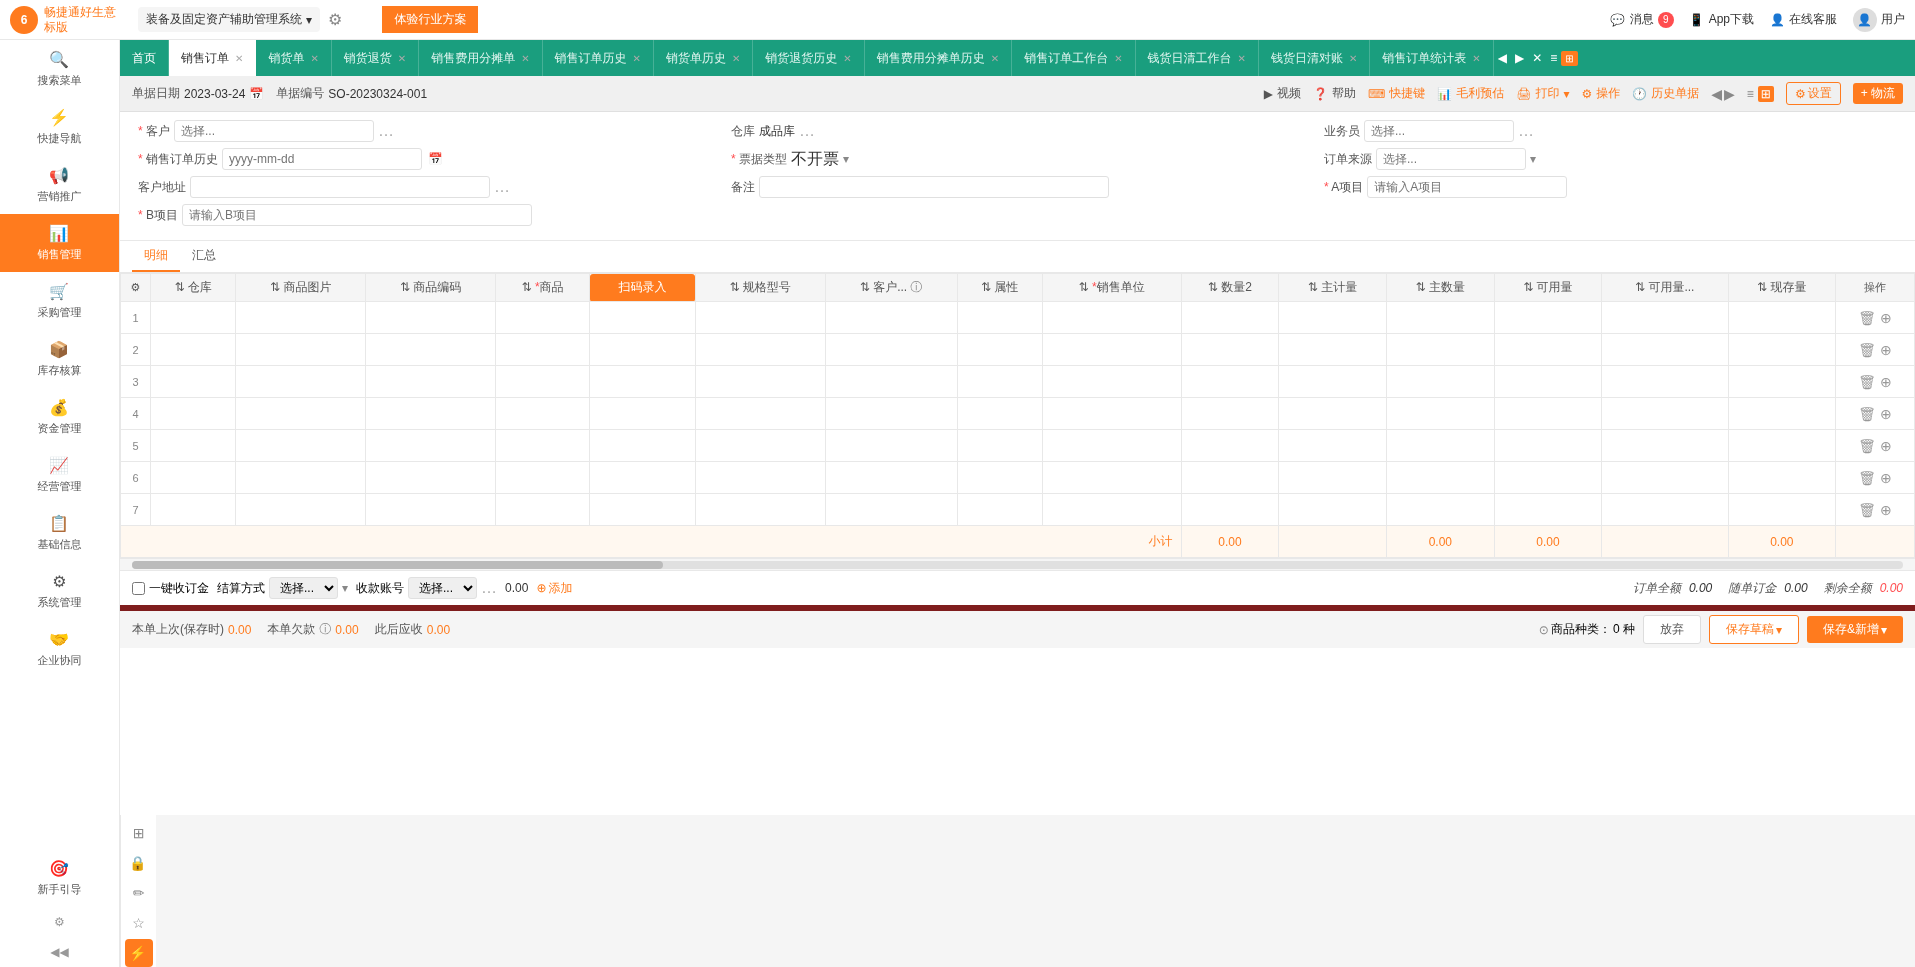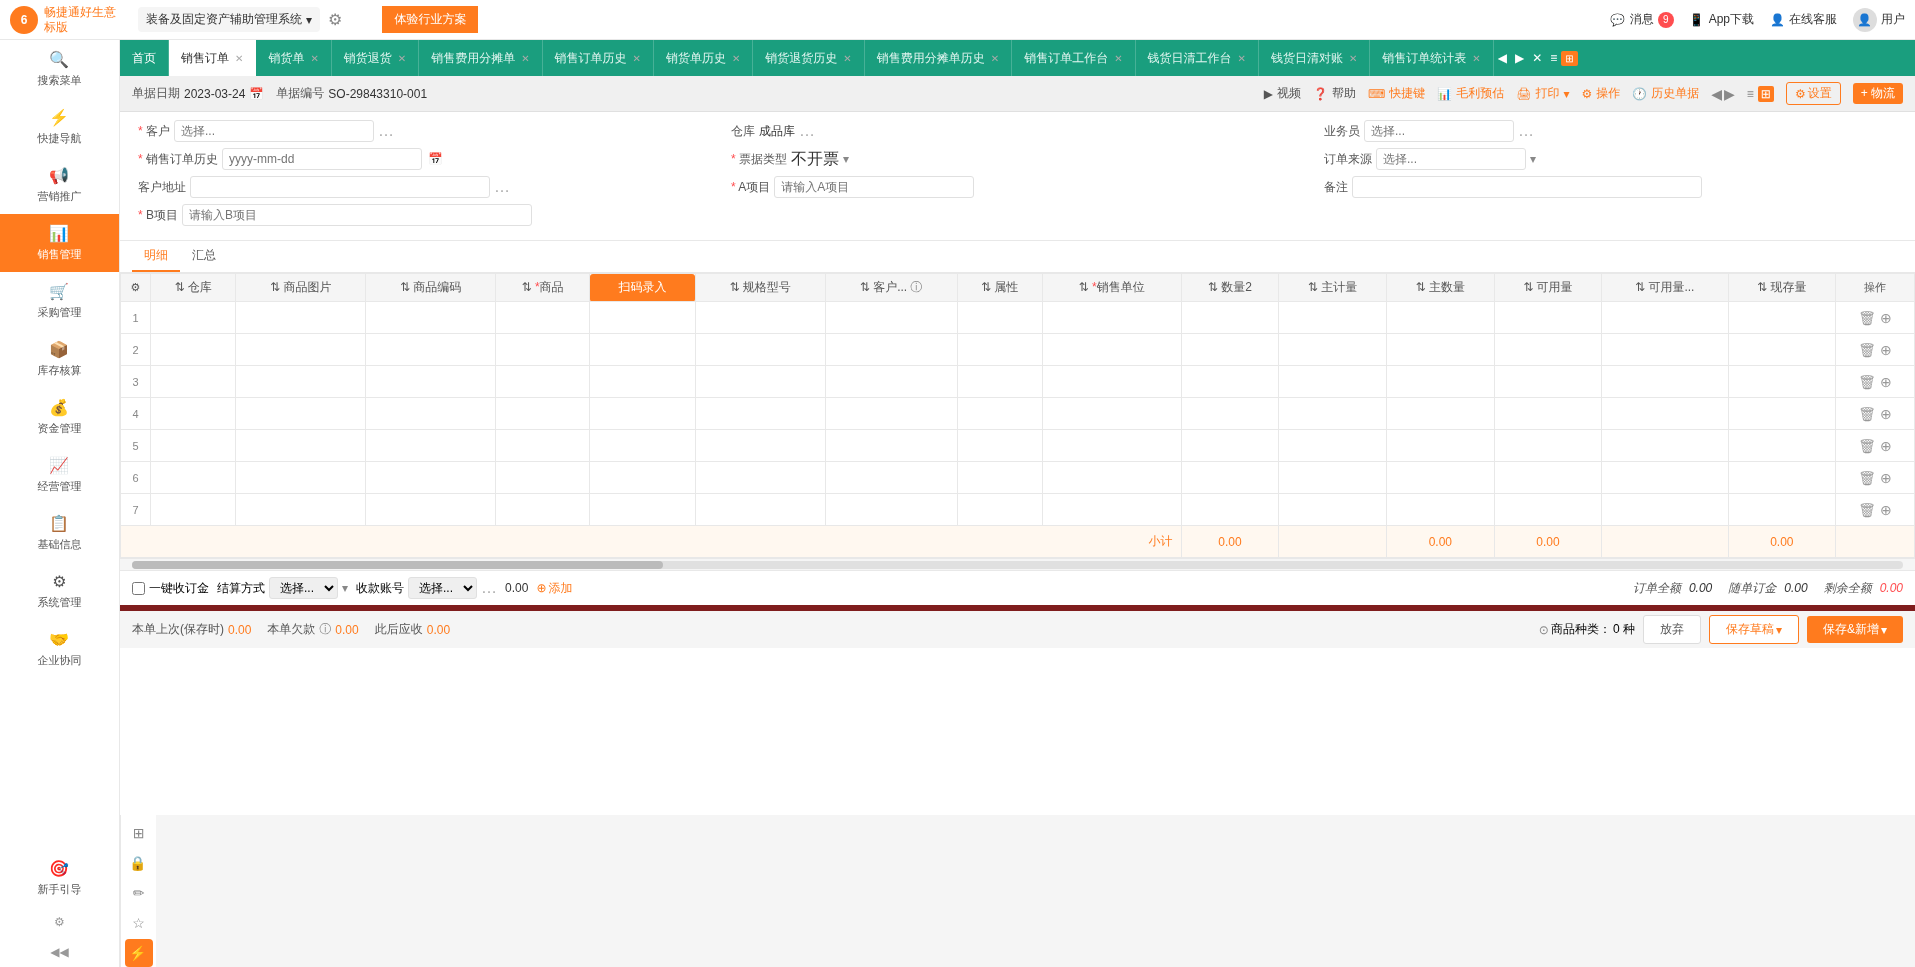--- a/index.html
+++ b/index.html
@@ -361,21 +361,21 @@
     <div class="page-content" style="position:relative;">
 
       <div class="toolbar">
         <div class="toolbar-item">
           <span style="color:#555;">单据日期</span>
           <span class="date-value">2023-03-24</span>
           <span style="cursor:pointer;color:#888;">📅</span>
         </div>
         <div class="toolbar-item">
           <span style="color:#555;">单据编号</span>
-          <span class="doc-no">SO-29843310-001</span>
+          <span class="doc-no">SO-20230324-001</span>
         </div>
         <div style="flex:1"></div>
         <div class="toolbar-item">
           <span>▶</span>
           <span>视频</span>
         </div>
         <div class="toolbar-item">
           <span>❓</span>
           <span>帮助</span>
         </div>
@@ -455,26 +455,26 @@
           </div>
         </div>
 
         <div class="form-row">
           <div class="form-field">
             <span class="form-label">客户地址</span>
             <input class="form-input" style="max-width: 300px;">
             <span class="form-dots">…</span>
           </div>
           <div class="form-field">
+            <span class="form-label">备注</span>
+            <input class="form-input" style="max-width: 350px;">
+          </div>
+          <div class="form-field">
             <span class="form-label"><span class="required-mark">*</span> <span>A项目</span></span>
             <input class="form-input placeholder-text" style="max-width: 200px;" placeholder="请输入A项目">
-          </div>
-          <div class="form-field">
-            <span class="form-label">备注</span>
-            <input class="form-input" style="max-width: 350px;">
           </div>
         </div>
 
         <div class="form-row">
           <div class="form-field">
             <span class="form-label"><span class="required-mark">*</span> <span>B项目</span></span>
             <input class="form-input placeholder-text" style="max-width: 350px;" placeholder="请输入B项目">
           </div>
         </div>
       </div>

